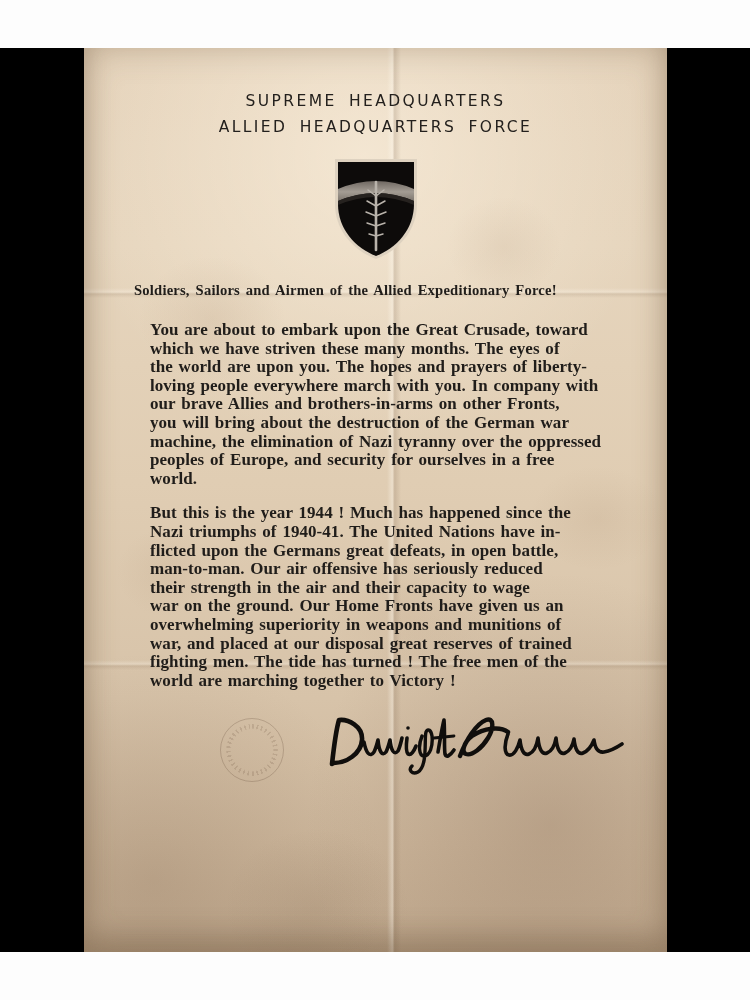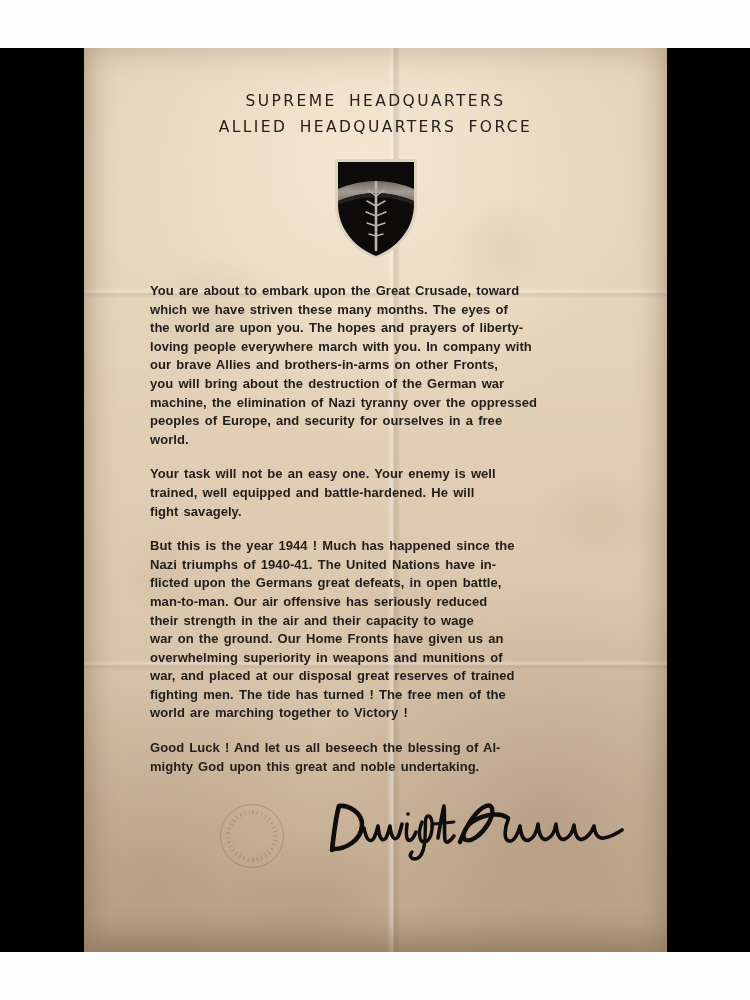--- a/index.html
+++ b/index.html
@@ -130,23 +130,23 @@
   }
   .salutation {
     font-family: "Liberation Serif", serif;
     font-weight: bold;
     font-size: 14.6px;
     letter-spacing: 0.2px;
     word-spacing: 2px;
     margin-left: 6px;
   }
   .para {
-    font-family: Liberation Sans, sans-serif;
+    font-family: Liberation Serif, serif;
     font-weight: bold;
-    font-size: 13px;
+    font-size: 17px;
     line-height: 18.6px;
     letter-spacing: 0.05px;
     word-spacing: 1.5px;
     margin: 16px 0 0 22px;
     white-space: pre-line;
   }
   #para-1 { margin-top: 22px; }
 
   
   #sign-area {
@@ -236,49 +236,45 @@
                 <line x1="46" y1="84" x2="39" y2="82"></line>
                 <line x1="46" y1="84" x2="53" y2="82"></line>
               </g>
             </g>
           </g>
         </svg>
       </div>
 
       <div class="body-area">
 
+        <div class="salutation">Soldiers, Sailors and Airmen of the Allied Expeditionary Force!</div>
 
         <div class="para" id="para-1">You are about to embark upon the Great Crusade, toward
 which we have striven these many months.    The eyes of
 the world are upon you. The hopes and prayers of liberty-
 loving people everywhere march with you. In company with
 our brave Allies and brothers-in-arms on other Fronts,
 you will bring about the destruction of the German war
 machine, the elimination of Nazi tyranny over the oppressed
 peoples of Europe, and  security for ourselves in a free
 world.</div>
 
-        <div class="para">Your task will not be an easy one.  Your enemy is well
-trained, well equipped and  battle-hardened.   He will
-fight savagely.</div>
 
         <div class="para">But this is the year 1944 ! Much has happened since the
 Nazi triumphs of 1940-41. The United Nations have in-
 flicted upon the Germans great defeats, in open battle,
 man-to-man.   Our air offensive has seriously reduced
 their strength in the air and  their capacity  to wage
 war on the ground.  Our Home Fronts have given us an
 overwhelming superiority in weapons  and munitions of
 war, and placed at our disposal great  reserves of trained
 fighting men.   The tide has turned ! The free men of the
 world are marching together to Victory !</div>
 
 
-        <div class="para">Good Luck !  And let us all beseech the blessing  of Al-
-mighty God upon this great  and noble undertaking.</div>
       </div>
 
       <div id="sign-area">
 
         <div id="stamp">
           <div class="stamp-inner"></div>
         </div>
 
         <svg id="signature" width="310" height="76" viewBox="0 0 310 76">
           <g fill="none" stroke="#100e0c" stroke-linecap="round" stroke-linejoin="round">

